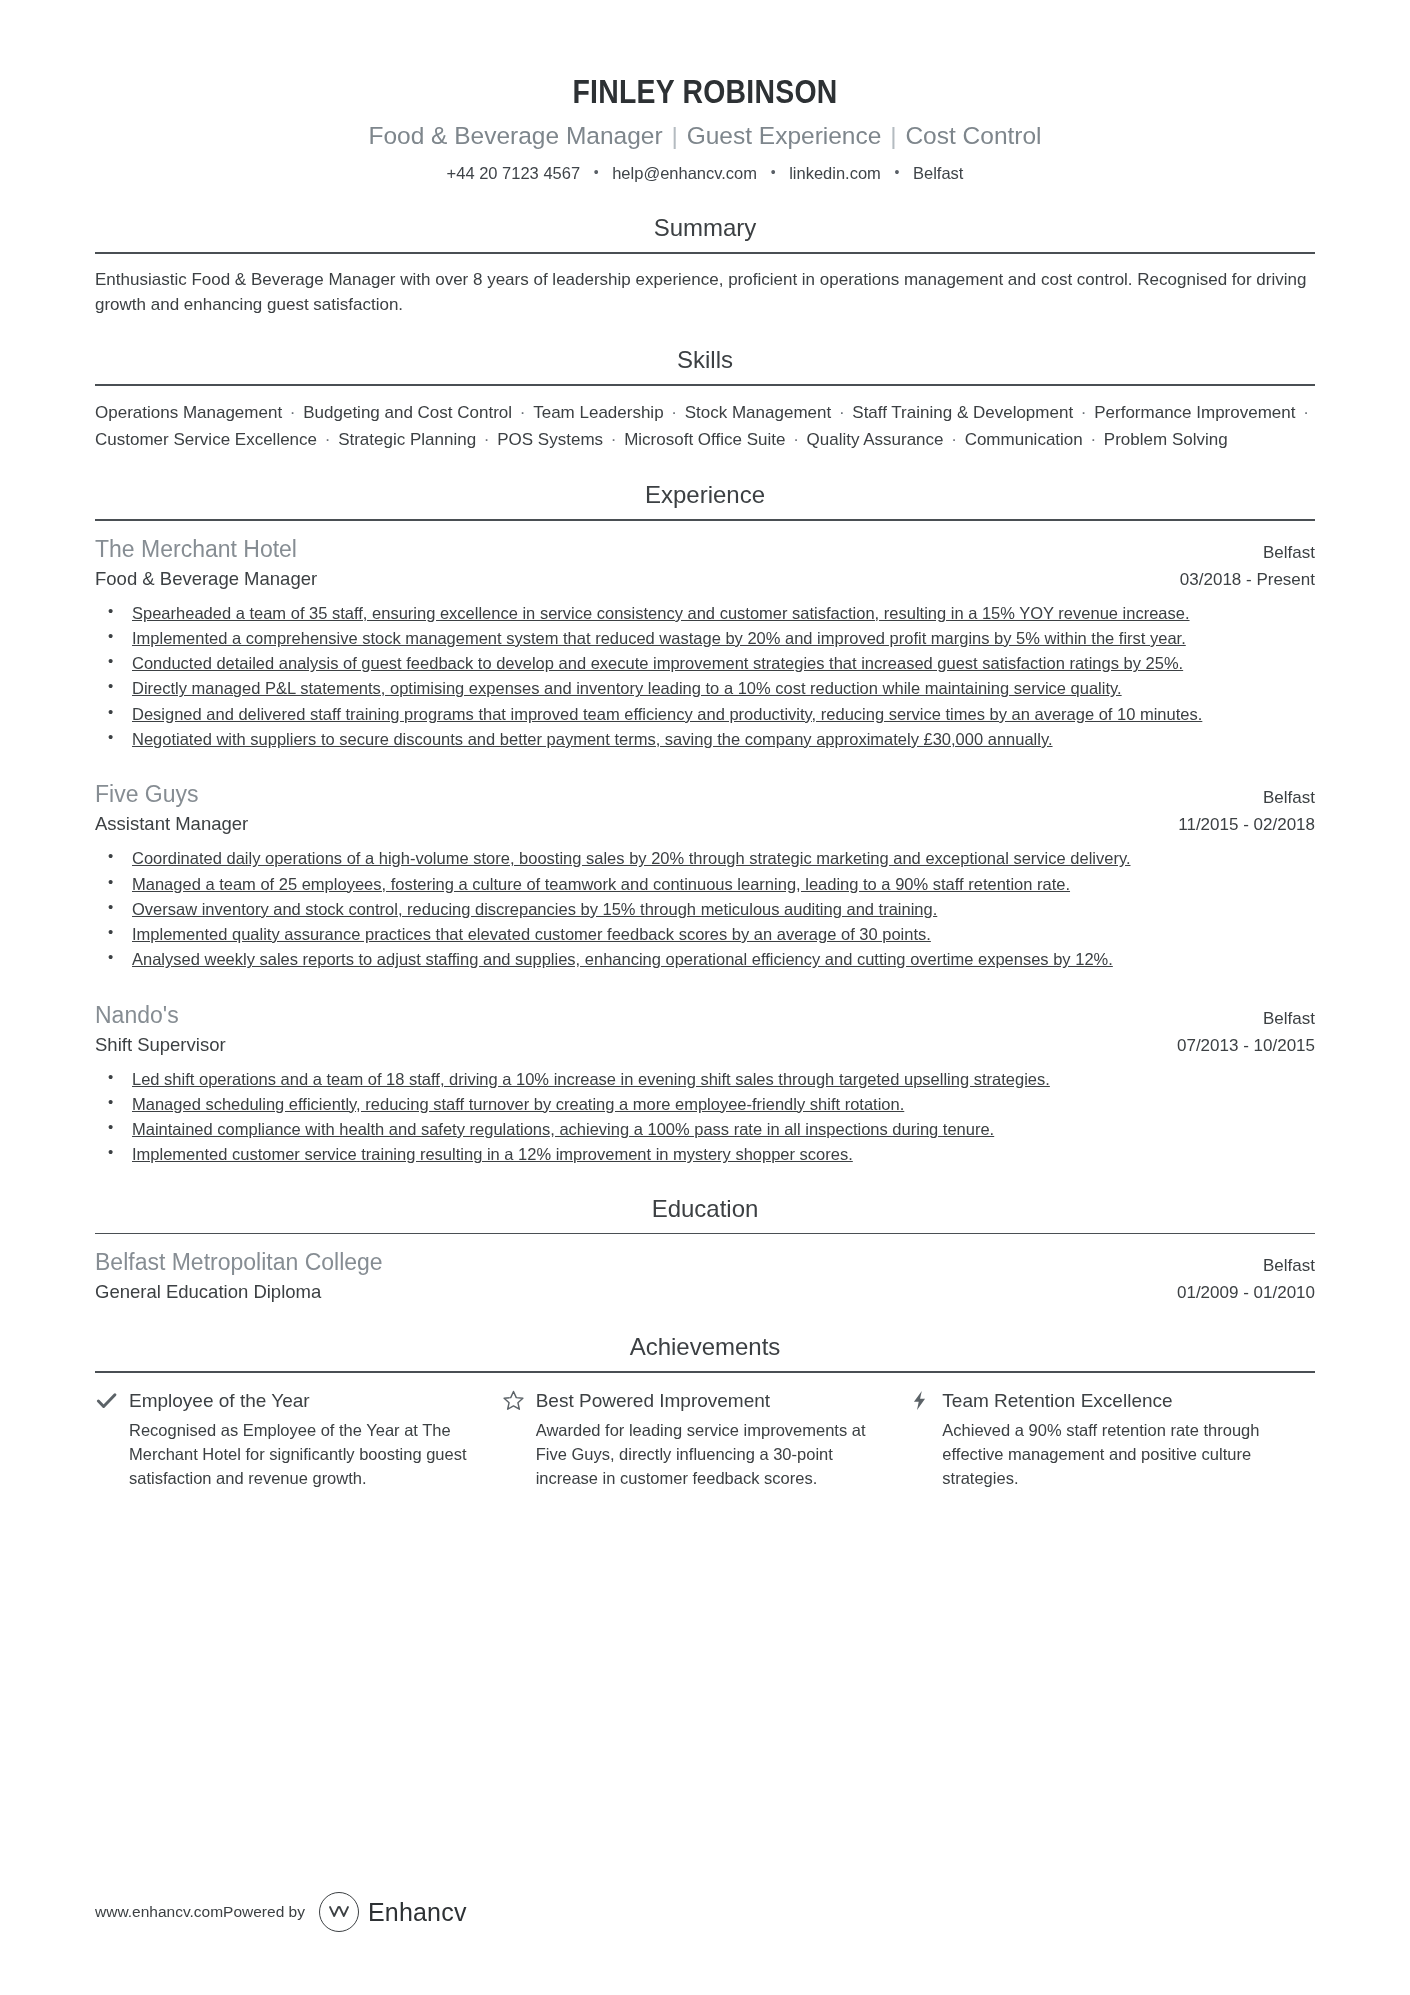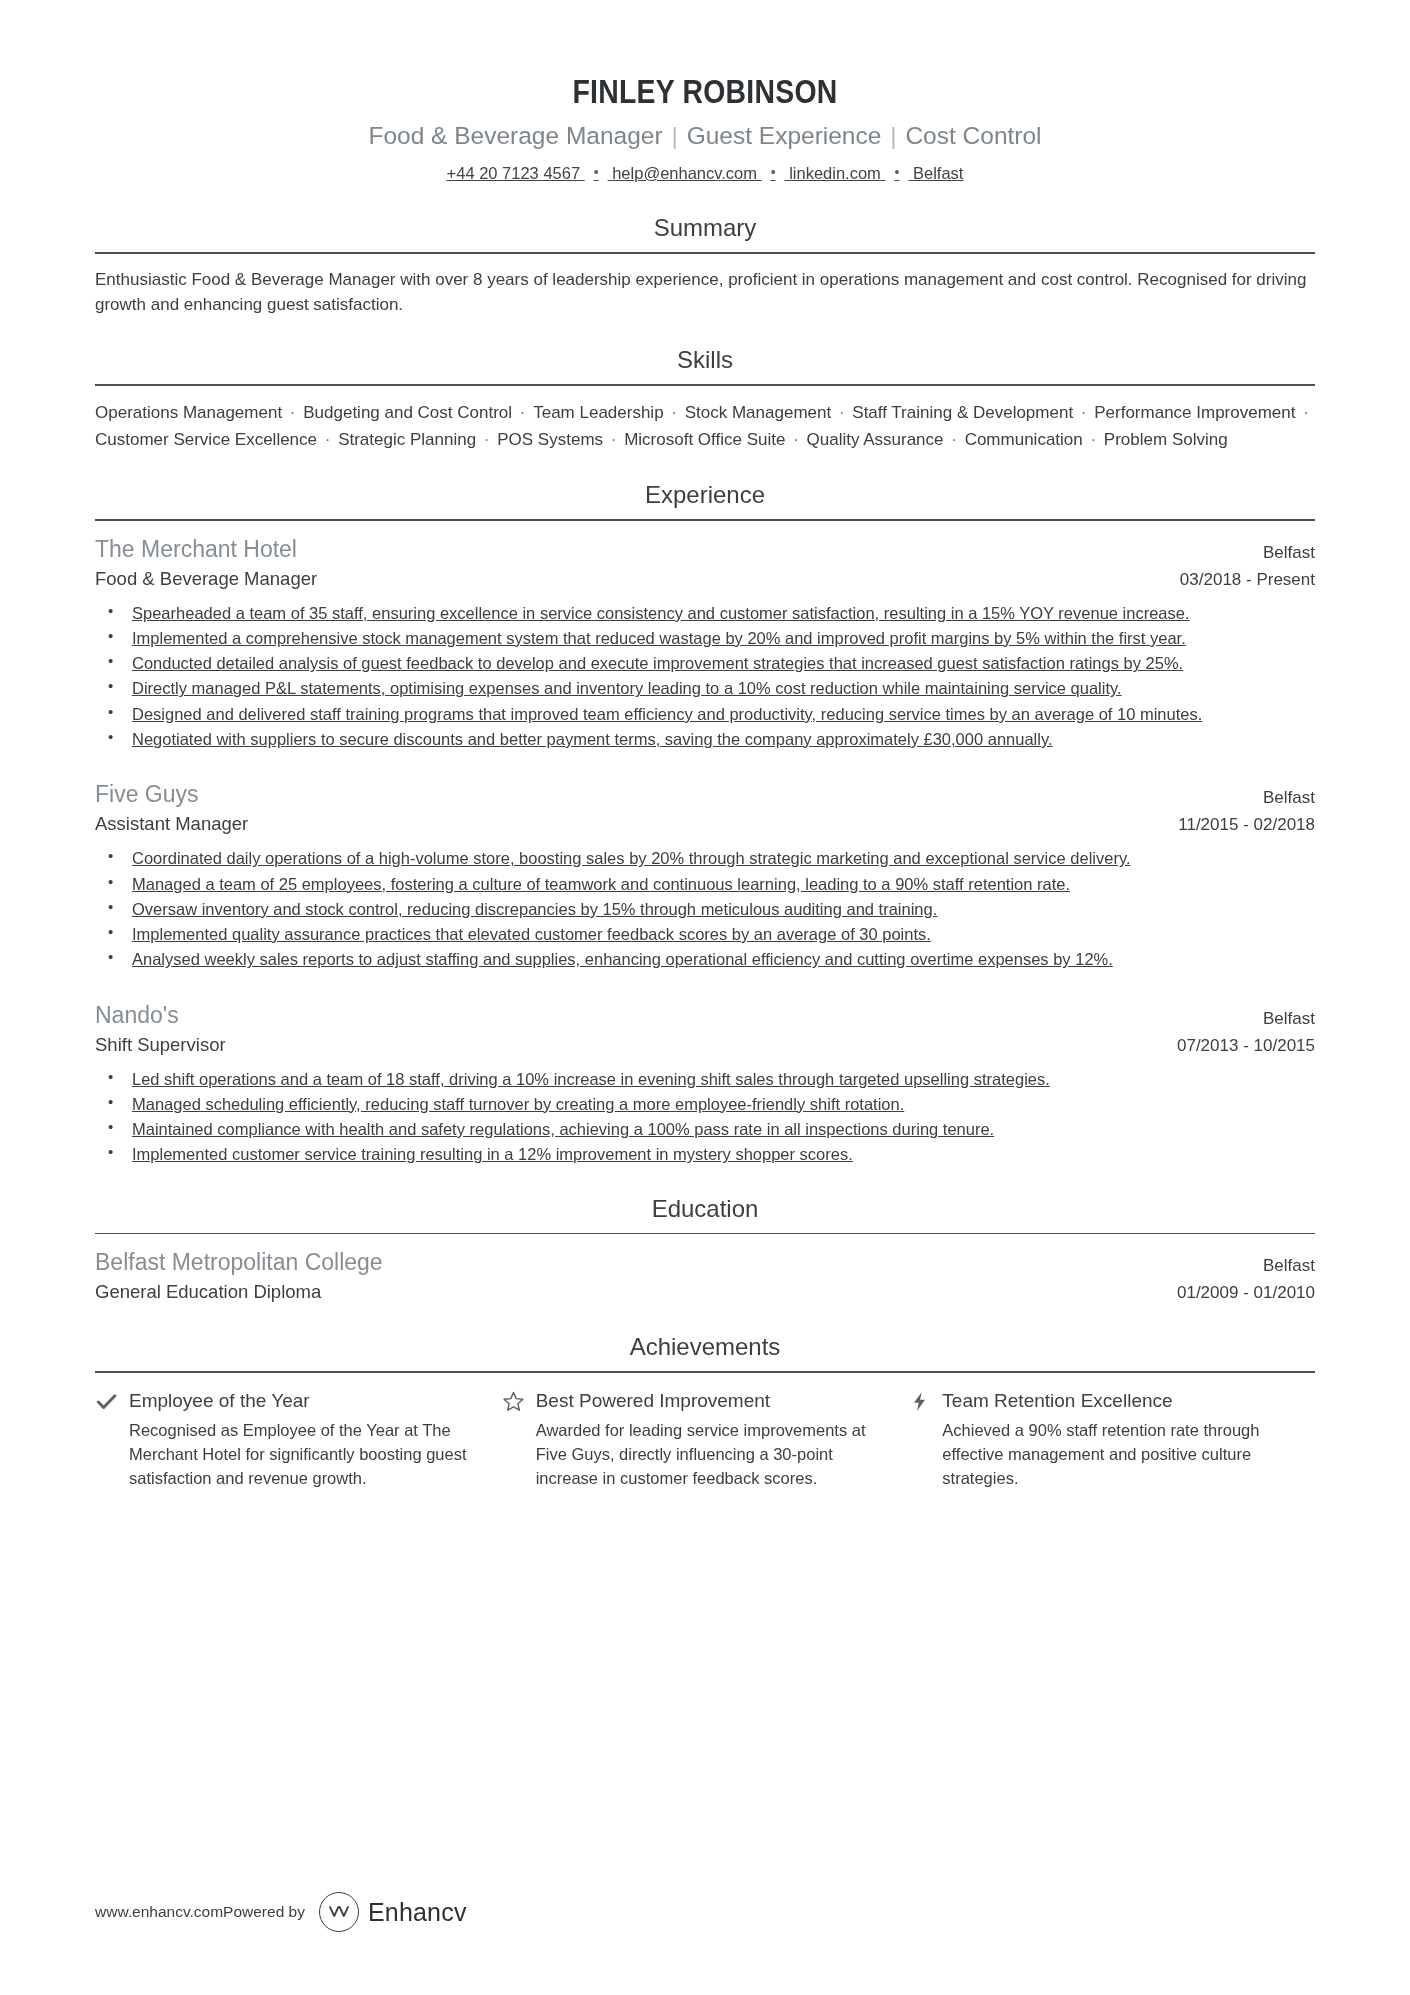--- a/index.html
+++ b/index.html
@@ -51,21 +51,20 @@
     color: #b4bbc0;
     font-weight: 300;
     padding: 0 2px;
   }
 
   .contact-line {
     font-size: 16.5px;
     color: #3f4449;
     margin-top: 8px;
     line-height: 1.45;
-    text-decoration: underline;
   }
 
   .contact-line .sep {
     color: #5a6067;
     padding: 0 9px;
     font-size: 14px;
     position: relative;
     top: -2px;
   }
 
@@ -191,21 +190,21 @@
     padding-top: 16px;
   }
 
   .ach-col {
     flex: 1 1 33.33%;
     padding-right: 34px;
   }
 
   .ach-head {
     display: flex;
-    align-items: flex-end;
+    align-items: flex-start;
     gap: 11px;
   }
 
   .ach-icon {
     width: 23px;
     height: 23px;
     flex: 0 0 23px;
     display: flex;
     align-items: center;
     justify-content: center;

